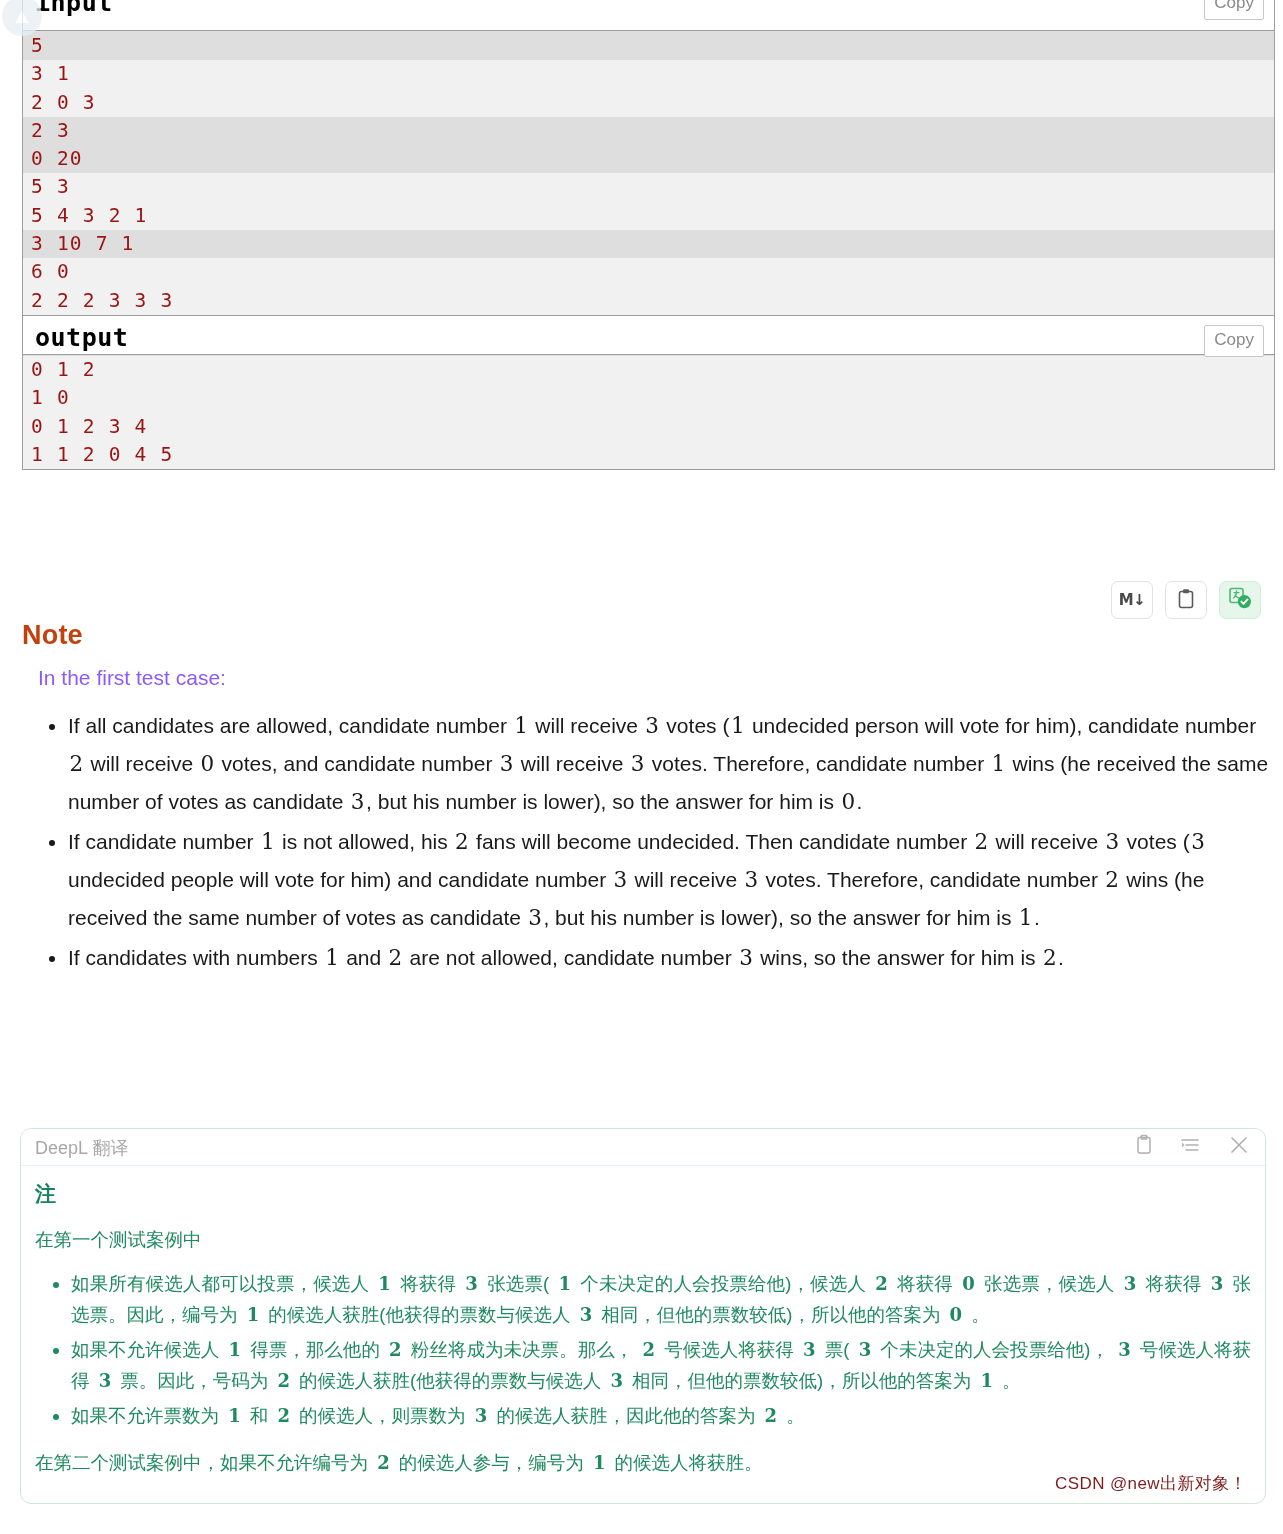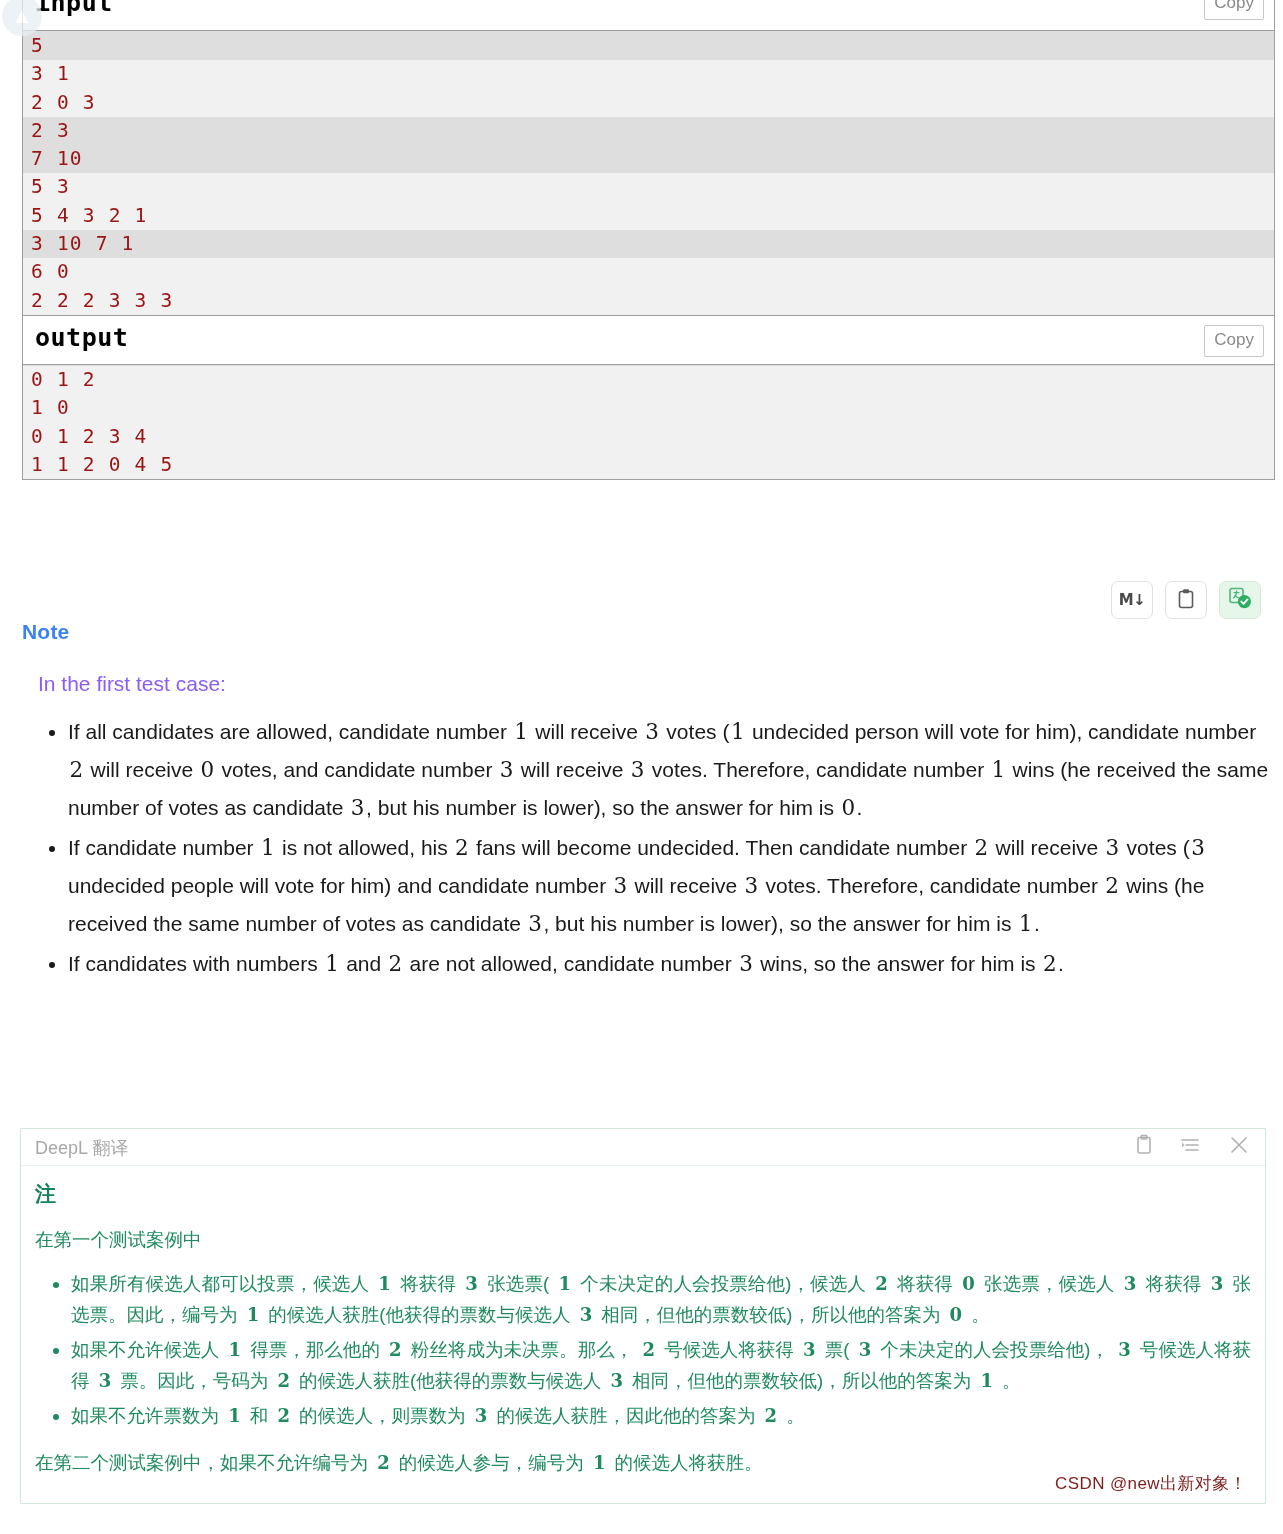--- a/index.html
+++ b/index.html
@@ -71,21 +71,21 @@
     white-space: pre;
     letter-spacing: 1.2px;
   }
   .code-line.alt { background: #dedede; }
 
   .input-block { }
   .output-block { }
 
   .out-title-bar {
     position: relative;
-    height: 50px;
+    height: 40px;
     box-sizing: border-box;
     padding: 2px 12px 0 12px;
     background: #ffffff;
     border-top: 1px solid #9e9e9e;
     border-bottom: 1px solid #9e9e9e;
   }
 
   
   .tool-row {
     position: absolute;
@@ -118,24 +118,24 @@
   }
 
   
   .note-sec {
     position: absolute;
     left: 22px;
     top: 620px;
     width: 1250px;
   }
   .note-head {
-    font-size: 21px;
-    font-weight: bold;
-    color: #3b82f6;
-    margin: 0 0 23px 0;
+    font-size: 27px;
+    font-weight: bold;
+    color: #c2410c;
+    margin: 0 0 10px 0;
     letter-spacing: .2px;
   }
   .note-p {
     font-size: 21px;
     line-height: 34px;
     color: #8b5cf6;
     margin: 0 0 12px 16px;
   }
   .note-list {
     margin: 10px 0 10px 0;
@@ -156,21 +156,21 @@
 
   
   .deepl {
     position: absolute;
     left: 20px;
     top: 1128px;
     width: 1246px;
     box-sizing: border-box;
     border: 1px solid #cfe8da;
     background: #ffffff;
-    border-radius: 1px;
+    border-radius: 11px;
     overflow: hidden;
   }
   .deepl-bar {
     position: relative;
     height: 36px;
     border-bottom: 1px solid #e4f1ea;
     background: #ffffff;
   }
   .deepl-title {
     position: absolute;
@@ -259,21 +259,21 @@
   <div class="input-block">
     <div class="sample-title-bar">
       <div class="sample-title">input</div>
       <button class="copy-btn">Copy</button>
     </div>
     <div class="code-pre" id="input-code">
         <div class="code-line alt">5</div>
         <div class="code-line">3 1</div>
         <div class="code-line">2 0 3</div>
         <div class="code-line alt">2 3</div>
-        <div class="code-line alt">7 10</div>
+        <div class="code-line alt">0 20</div>
         <div class="code-line">5 3</div>
         <div class="code-line">5 4 3 2 1</div>
         <div class="code-line alt">3 10 7 1</div>
         <div class="code-line">6 0</div>
         <div class="code-line">2 2 2 3 3 3</div>
       </div>
   </div>
 
   <div class="output-block">
     <div class="out-title-bar">

